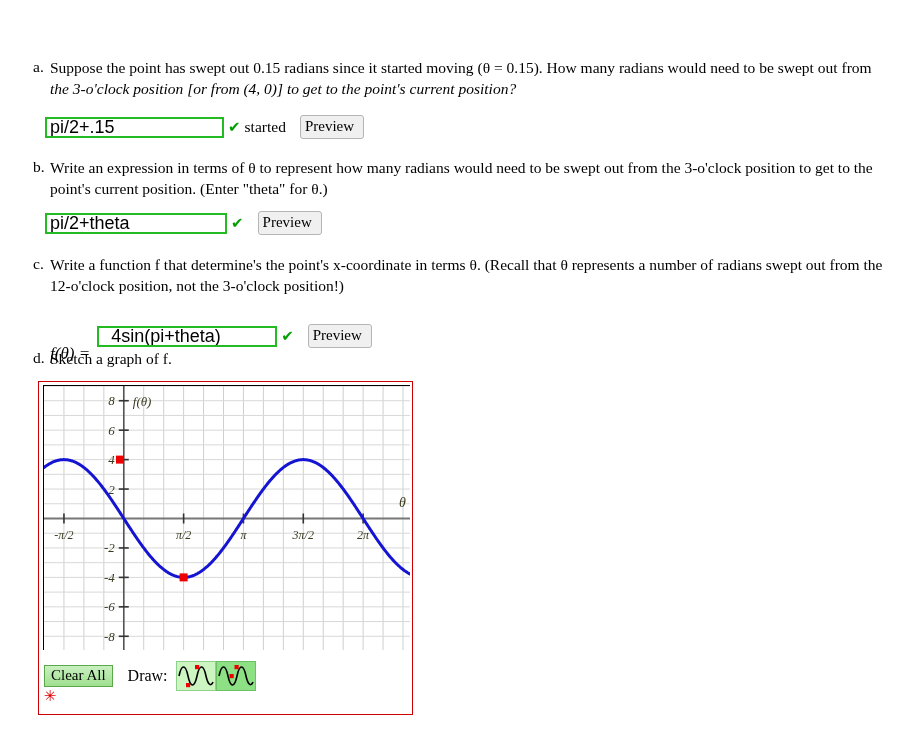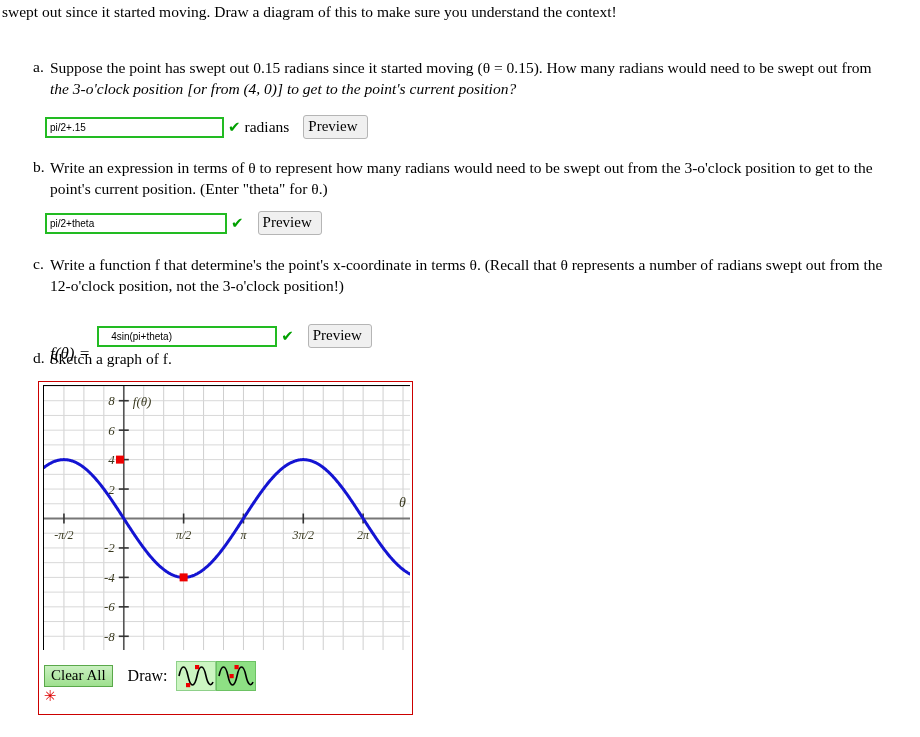--- a/index.html
+++ b/index.html
@@ -45,21 +45,21 @@
   }
 
   
   .ansrow {
     position: absolute;
     display: flex;
     align-items: center;
   }
   input.ansbox {
     font-family: "Liberation Sans", "DejaVu Sans", sans-serif;
-    font-size: 10px;
+    font-size: 18px;
     color: #000;
     border: 2px solid #22bb22;
     background: #ffffff;
     padding: 1px 3px;
     box-sizing: border-box;
     height: 21px;
     outline: none;
   }
   .check {
     color: #00a000;
@@ -169,33 +169,32 @@
     font-style: italic;
     fill: #3a3a20;
   }
 </style>
 </head>
 <body>
 
 <div class="page">
 
   <div class="intro">
-    <div>swept out since it started moving. Draw a diagram of this to make sure you understand the context!</div>
   </div>
 
   <div class="qitem" style="left:0;top:58px;width:920px;">
     <span class="qlabel" style="left:33px;top:0;">a.</span>
     <span class="qtext" style="left:50px;top:0;width:868px;">Suppose the point has swept out 0.15 radians since it started moving (θ = 0.15). How many radians would need to be swept out from</span>
     <span class="qtext italic" style="left:50px;top:21px;width:868px;">the 3-o'clock position [or from (4, 0)] to get to the point's current position?</span>
   </div>
 
   <div class="ansrow" style="left:45px;top:115px;">
     <input class="ansbox" type="text" style="width: 179px;" value="pi/2+.15">
     <span class="check">✔</span>
-    <span class="unitlabel">radians</span>
+    <span class="unitlabel">started</span>
     <button class="btn-preview">Preview</button>
   </div>
 
   <div class="qitem" style="left:0;top:158px;width:920px;">
     <span class="qlabel" style="left:33px;top:0;">b.</span>
     <span class="qtext" style="left:50px;top:0;width:868px;">Write an expression in terms of θ to represent how many radians would need to be swept out from the 3-o'clock position to get to the</span>
     <span class="qtext" style="left:50px;top:21px;width:868px;">point's current position. (Enter "theta" for θ.)</span>
   </div>
 
   <div class="ansrow" style="left:45px;top:211px;">

